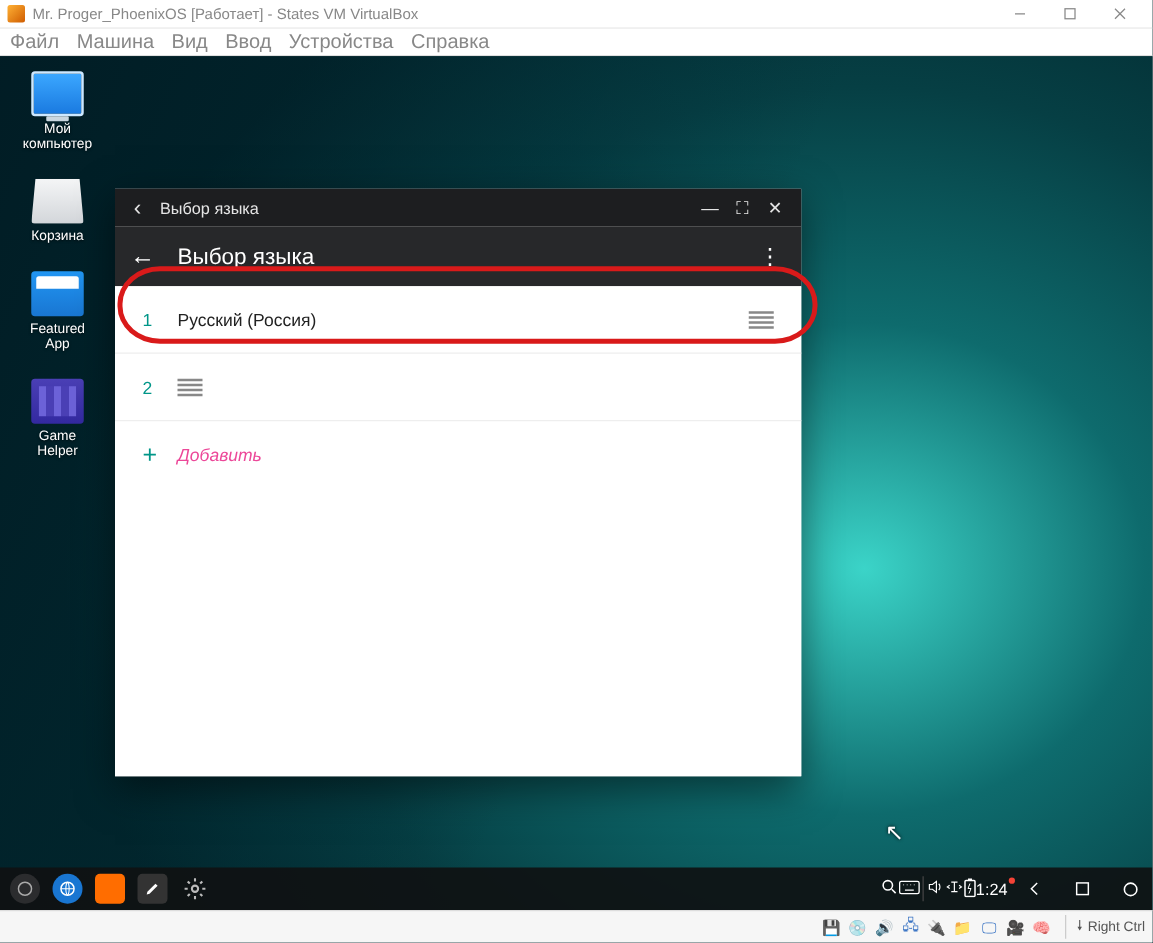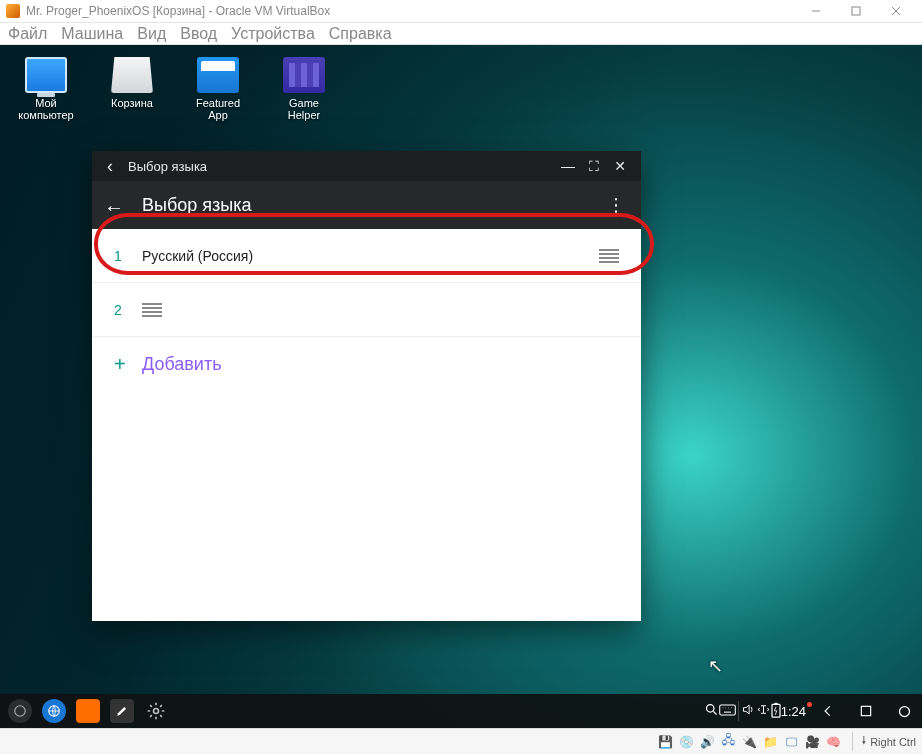--- a/index.html
+++ b/index.html
@@ -18,21 +18,21 @@
 
     
     .guest { position: relative; width: 922px; height: 683px; background:
       linear-gradient(115deg, rgba(0,20,30,.55), rgba(0,40,50,.3) 40%, rgba(0,80,90,0) 55%),
       radial-gradient(ellipse 800px 700px at 75% 60%, #3bd4c8 0%, #0e6b6d 28%, #063f44 55%, #02272d 80%);
       background-color:#03262c;
       overflow: hidden;
     }
 
     
-    .desktop-icons { position: absolute; left: 14px; top: 12px; display: flex; flex-direction: row; gap: 22px; }
+    .desktop-icons { position: absolute; left: 14px; top: 12px; display: flex; flex-direction: column; gap: 22px; }
     .dicon { width: 64px; display: flex; flex-direction: column; align-items: center; color: #fff; font-size: 11px; text-align: center; text-shadow: 0 1px 2px rgba(0,0,0,.7); cursor: default; }
     .dicon .img { width: 42px; height: 36px; border-radius: 3px; margin-bottom: 4px; display:flex; align-items:center; justify-content:center; }
     .dicon.computer .img { background: linear-gradient(#3ba7ff,#1a7ae0); border: 2px solid #cde8ff; position:relative; }
     .dicon.computer .img::after{ content:""; position:absolute; bottom:-6px; left:50%; transform:translateX(-50%); width:18px; height:4px; background:#c9d6df; border-radius:1px;}
     .dicon.trash .img { background: linear-gradient(#f4f5f6,#d3d6da); border-radius:3px; clip-path: polygon(8% 0,92% 0,100% 100%,0 100%); }
     .dicon.featured .img { background: linear-gradient(#2196f3,#1976d2); position:relative; }
     .dicon.featured .img::before{content:"";position:absolute;top:4px;left:4px;right:4px;height:10px;background:#fff;border-radius:2px 2px 0 0;}
     .dicon.gamehelper .img { background: linear-gradient(#4a3fb5,#3329a0); position:relative; }
     .dicon.gamehelper .img::after{content:"";position:absolute;inset:6px;background:repeating-linear-gradient(90deg,#6c62d8 0 6px,#4a3fb5 6px 12px);}
 
@@ -48,21 +48,21 @@
     .phx-appbar .dots { font-size: 18px; letter-spacing: 0; padding-right:4px; }
 
     .lang-list { flex:1; background:#fff; }
     .lang-row { display:flex; align-items:center; height:54px; padding: 0 22px; border-bottom: 1px solid #eee; }
     .lang-row .num { color:#009688; font-size:14px; width: 28px; }
     .lang-row .lname { flex:1; font-size:14px; color:#222; }
     .lang-row .handle { width:20px; height:14px; display:flex; flex-direction:column; justify-content:space-between; }
     .lang-row .handle span{ height:2px; background:#888; }
     .add-row { display:flex; align-items:center; height:54px; padding:0 22px; }
     .add-row .plus { color:#009688; font-size:20px; width:28px; }
-    .add-row .atxt { color:#8b5cf6; font-size:18px; }
+    .add-row .atxt { color:#ec4899; font-size:14px;font-style:italic; }
 
     
     .anno { position:absolute; left:94px; top:168px; width:560px; height:62px; border:4px solid #d91a1a; border-radius: 34px / 30px; pointer-events:none; }
 
     
     .cursor-arrow { position:absolute; left:708px; top:610px; color:#fff; font-size:18px; text-shadow:0 0 3px #000; pointer-events:none; }
 
     
     .taskbar { position:absolute; left:0; right:0; bottom:0; height:34px; background: rgba(15,17,18,.92); display:flex; align-items:center; padding:0 8px; color:#fff; }
     .tb-left { display:flex; align-items:center; gap:10px; }
@@ -82,21 +82,21 @@
     
     .vbx-statusbar { height:26px; background:#f6f6f6; display:flex; align-items:center; justify-content:flex-end; padding:0 6px; gap:5px; border-top:1px solid #ddd; font-size:11px; color:#555; }
     .vbx-statusbar .sicon{ width:16px; height:16px; display:flex; align-items:center; justify-content:center; color:#3a74c4; font-size:12px; }
     .vbx-statusbar .hostkey{ display:flex; align-items:center; gap:4px; margin-left:6px; border-left:1px solid #ccc; padding-left:8px; }
   </style>
 </head>
 <body>
 
 <div class="vbx-titlebar">
   <div class="vbx-icon"></div>
-  <span>Mr. Proger_PhoenixOS [Корзина] - Oracle VM VirtualBox</span>
+  <span>Mr. Proger_PhoenixOS [Работает] - States VM VirtualBox</span>
   <div class="spacer"></div>
   <div class="vbx-winbtn">
       <svg width="10" height="10">
         <line x1="1" y1="5" x2="9" y2="5" stroke-width="1"></line>
       </svg>
     </div>
   <div class="vbx-winbtn">
       <svg width="10" height="10">
         <rect x="1" y="1" width="8" height="8" fill="none" stroke-width="1"></rect>
       </svg>

